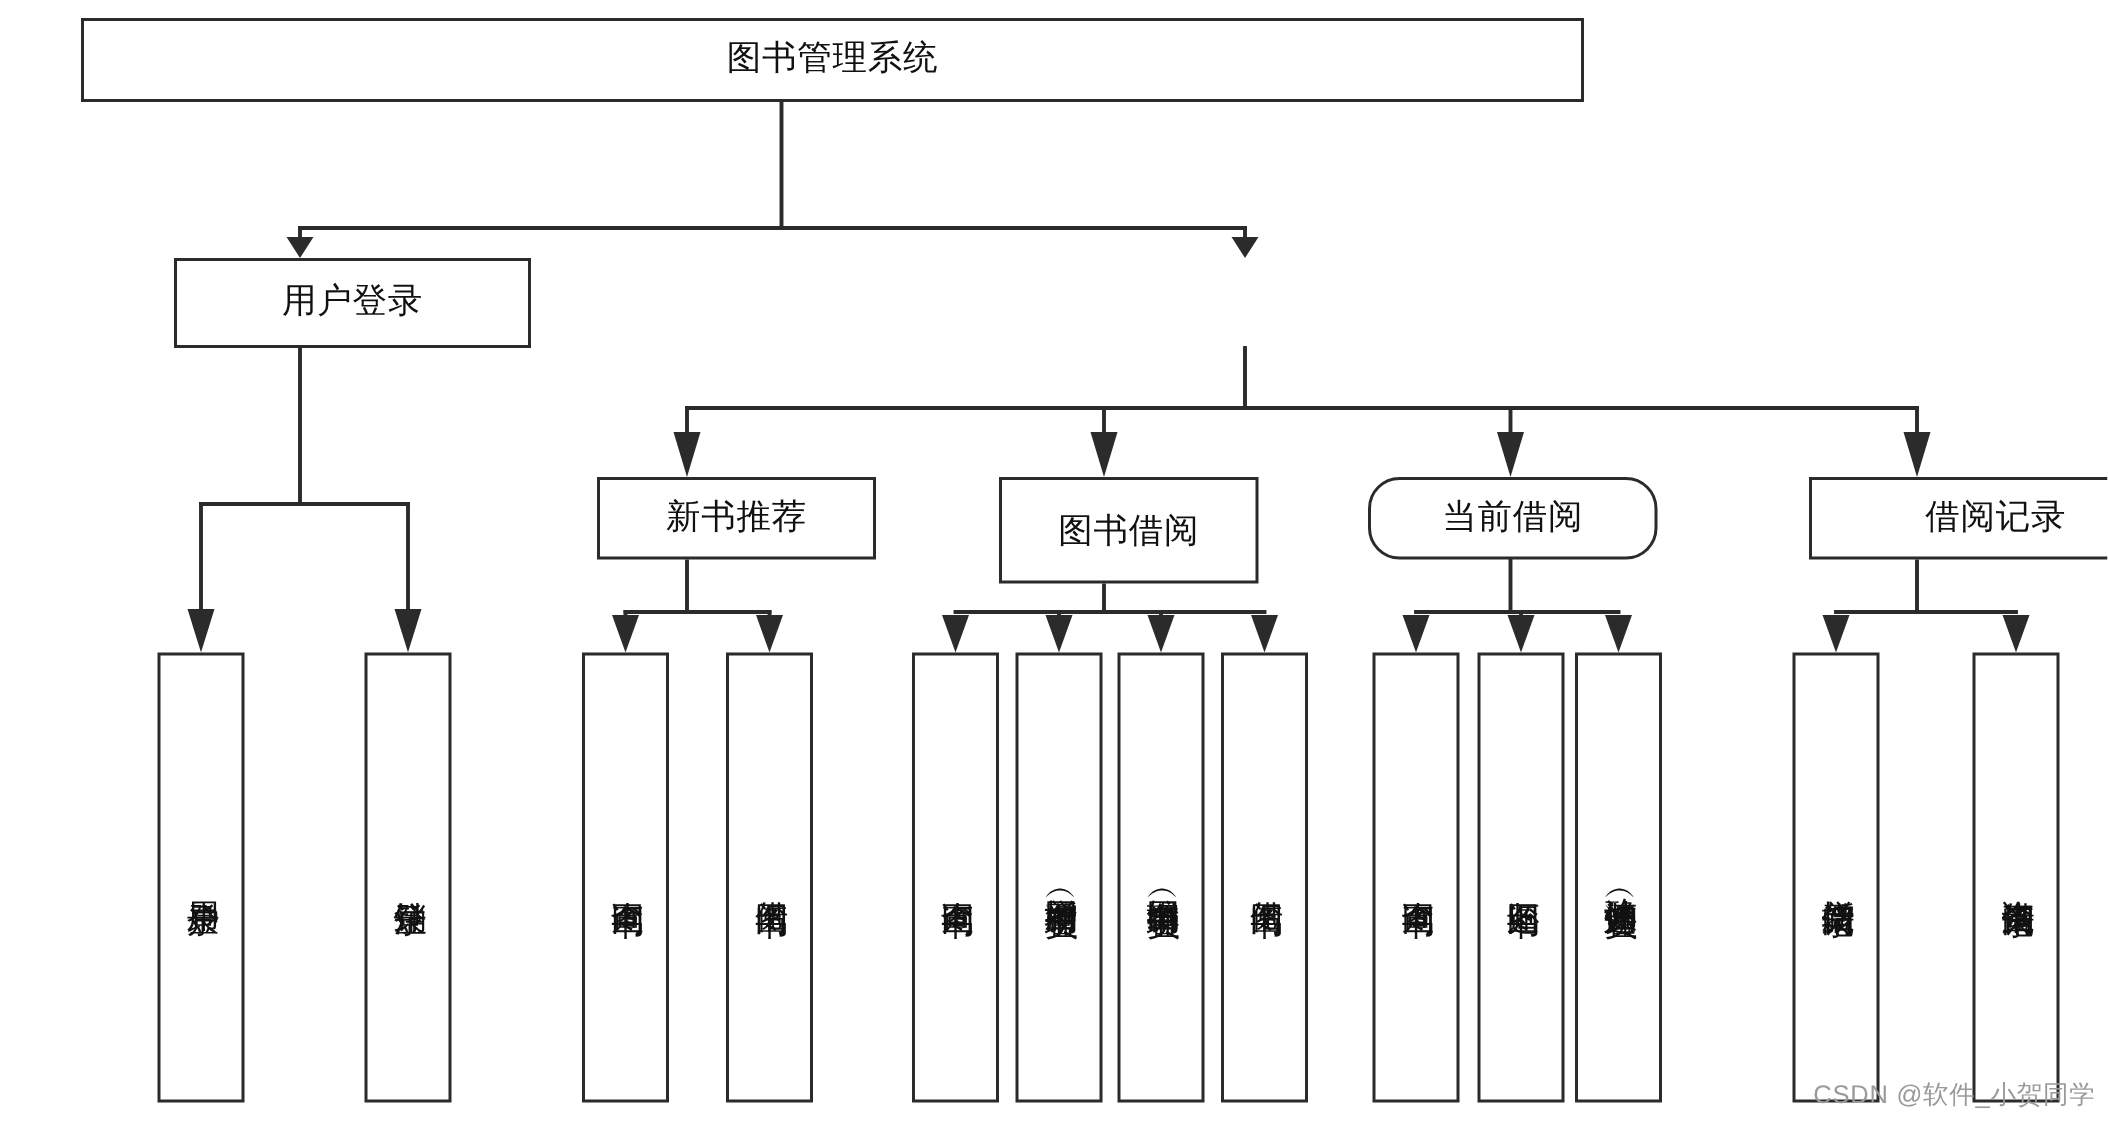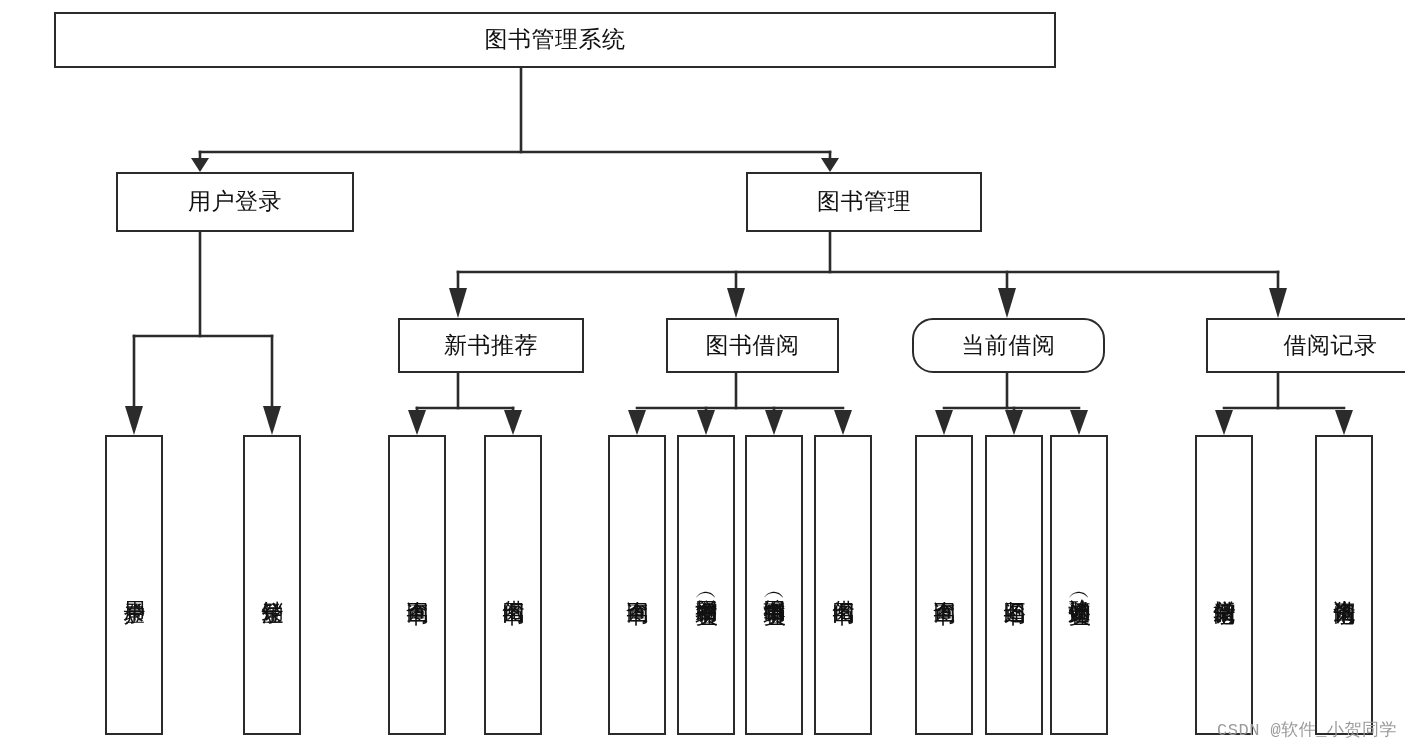--- a/index.html
+++ b/index.html
@@ -67,21 +67,21 @@
     fill: #2b2b2b;
   }
   #watermark {
     position: absolute;
     right: 8px;
     bottom: 6px;
     font-size: 17px;
     color: #9a9a9a;
     letter-spacing: 0.5px;
     white-space: nowrap;
-    font-family: Liberation Mono, monospace;
+    font-family: Liberation Sans, sans-serif;
   }
 </style>
 </head>
 <body>
 
 <div id="canvas">
 
   <svg class="links" viewBox="0 0 1405 747" xmlns="http://www.w3.org/2000/svg">
 
     <path class="link-line" d="M 521 68 L 521 152"></path>
@@ -138,28 +138,25 @@
     <polygon class="arrow-head" points="1335,410 1353,410 1344,435"></polygon>
   </svg>
 
   <div class="node horiz" style="left: 20px; top: 12px; width: 1002px; height: 56px;">
     <span>图书管理系统</span>
   </div>
 
   <div class="node horiz" style="left: 82px; top: 172px; width: 238px; height: 60px;">
     <span>用户登录</span>
   </div>
-  <div class="node horiz" style="left: 712px; top: 172px; width: 236px; height: 60px;">
-    <span>图书管理</span>
-  </div>
 
   <div class="node horiz" style="left: 364px; top: 318px; width: 186px; height: 55px;">
     <span>新书推荐</span>
   </div>
-  <div class="node horiz" style="left: 632px; top: 318px; width: 173px; height: 55px; font-family: Liberation Serif, serif;">
+  <div class="node horiz" style="left: 632px; top: 318px; width: 173px; height: 71px; font-family: Liberation Serif, serif;">
     <span>图书借阅</span>
   </div>
   <div class="node horiz" style="left: 878px; top: 318px; width: 193px; height: 55px; border-radius: 21px;">
     <span>当前借阅</span>
   </div>
   <div class="node horiz" style="left: 1172px; top: 318px; width: 213px; height: 55px; padding-left: 36px;">
     <span>借阅记录</span>
   </div>
 
   <div class="node vert" style="left: 105px; top: 435px; width: 58px; height: 300px;">

